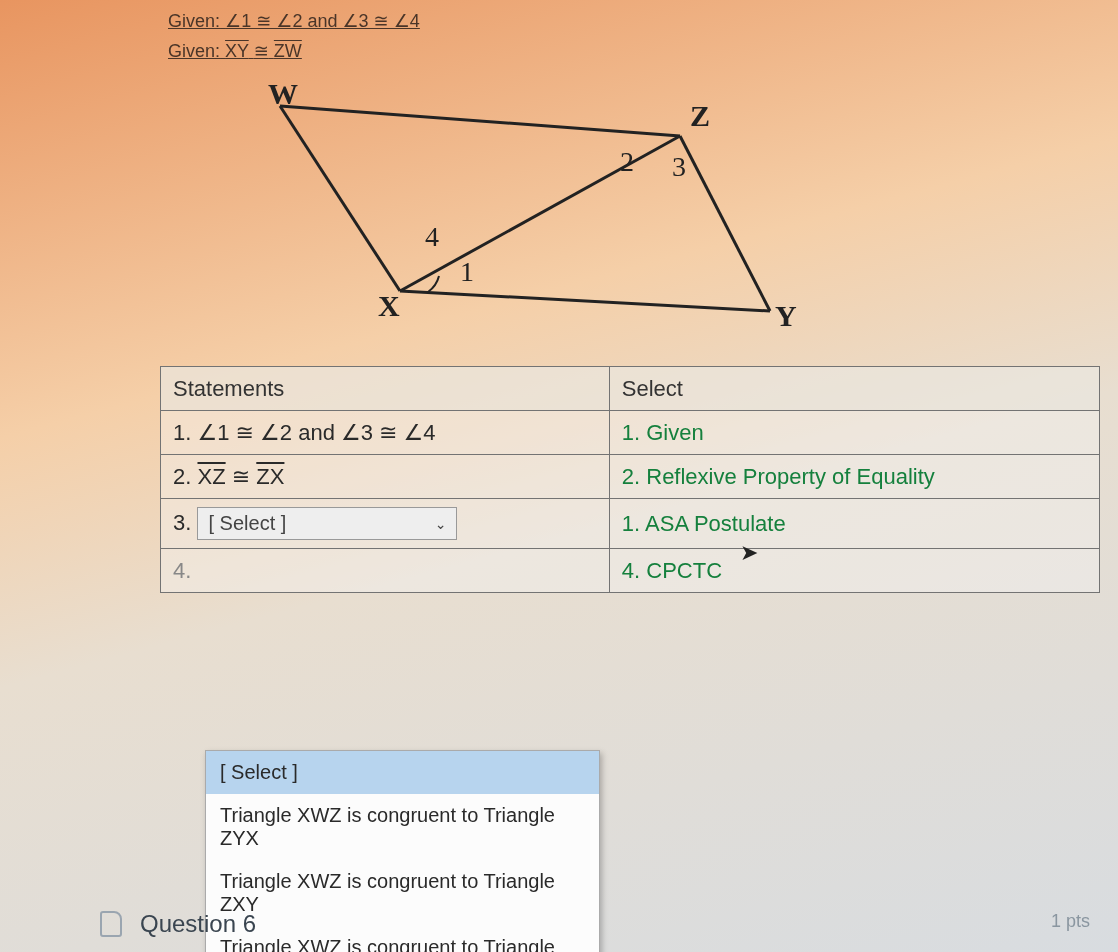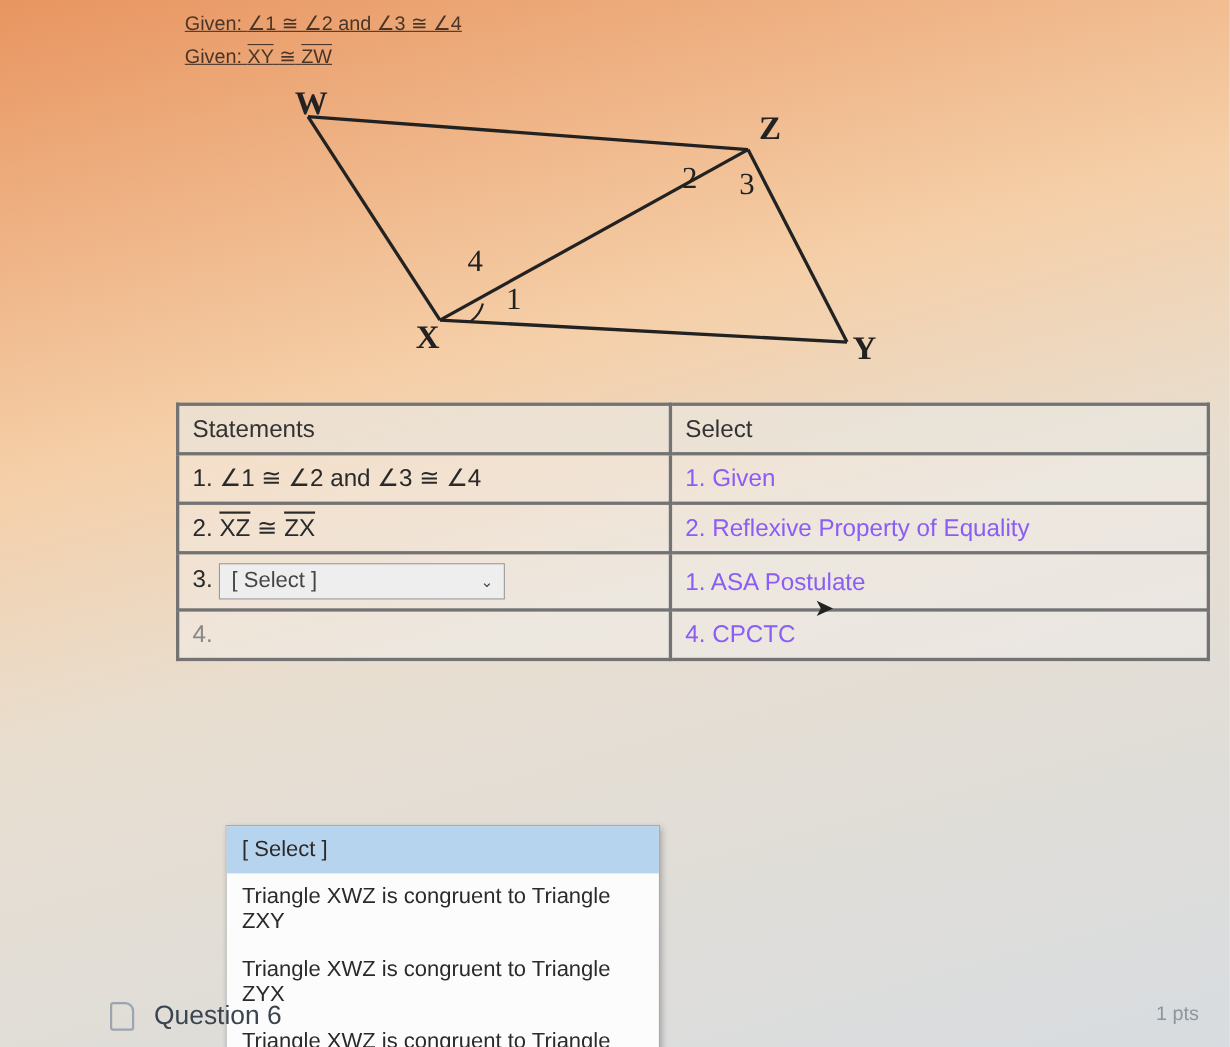--- a/index.html
+++ b/index.html
@@ -23,29 +23,29 @@
 .diagram text { font-family: Georgia, 'Times New Roman', serif; font-size: 28px; fill: #222; }
 .diagram .lbl { font-weight: bold; font-size: 30px; }
 
 table.proof {
   width: 940px;
   border-collapse: collapse;
   margin-top: 20px;
   background: rgba(245,245,245,0.4);
 }
 table.proof th, table.proof td {
-  border: 3px solid #737373;
+  border: 1px solid #737373;
   padding: 8px 12px;
   text-align: left;
   font-size: 22px;
   vertical-align: middle;
   height: 44px;
 }
 table.proof th { font-weight: 400; color: #333; background: rgba(230,225,215,0.5); }
-table.proof td.right { color: #8b5cf6; }
+table.proof td.right { color: #15803d; }
 table.proof td.muted { color: #888; }
 
 .select-box {
   display: inline-flex; align-items: center; justify-content: space-between;
   border: 1px solid #999; background: #eee; padding: 4px 10px;
   width: 260px; font-size: 20px; color: #444;
 }
 .chev { font-size: 14px; }
 
 .dropdown {
@@ -147,22 +147,22 @@
     <tr>
       <td class="muted">4.</td>
       <td class="right">4.  CPCTC</td>
     </tr>
   </tbody>
     </table>
 </div>
 
 <div class="dropdown">
   <div class="opt sel">[ Select ]</div>
+  <div class="opt">Triangle XWZ is congruent to Triangle ZYX</div>
   <div class="opt">Triangle XWZ is congruent to Triangle ZXY</div>
-  <div class="opt">Triangle XWZ is congruent to Triangle ZYX</div>
   <div class="opt">Triangle XWZ is congruent to Triangle WYX</div>
 </div>
 
 <div class="cursor">➤</div>
 
 <div class="next-q">
   <span class="ico"></span>
   <span>Question 6</span>
 </div>
 <div class="pts">1 pts</div>

